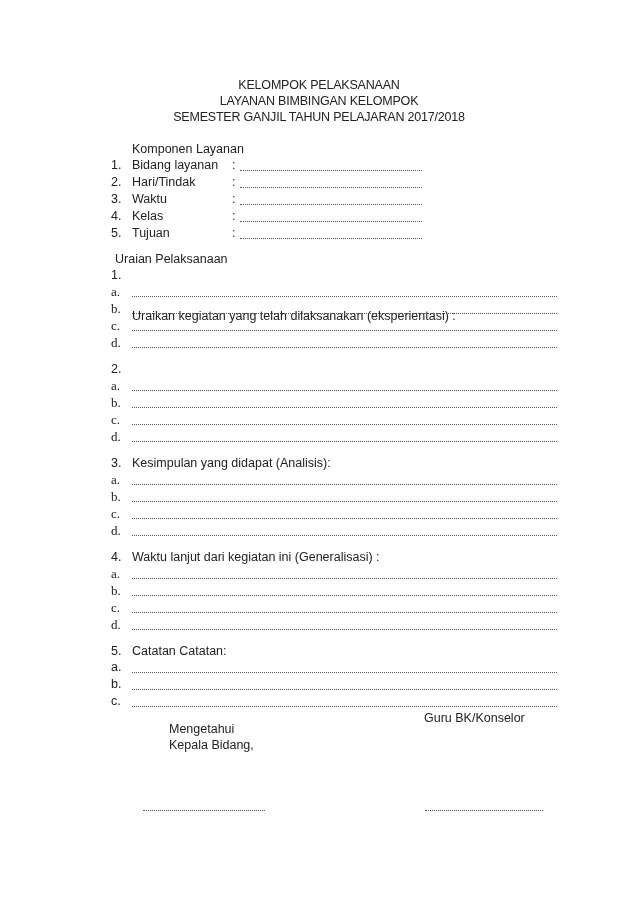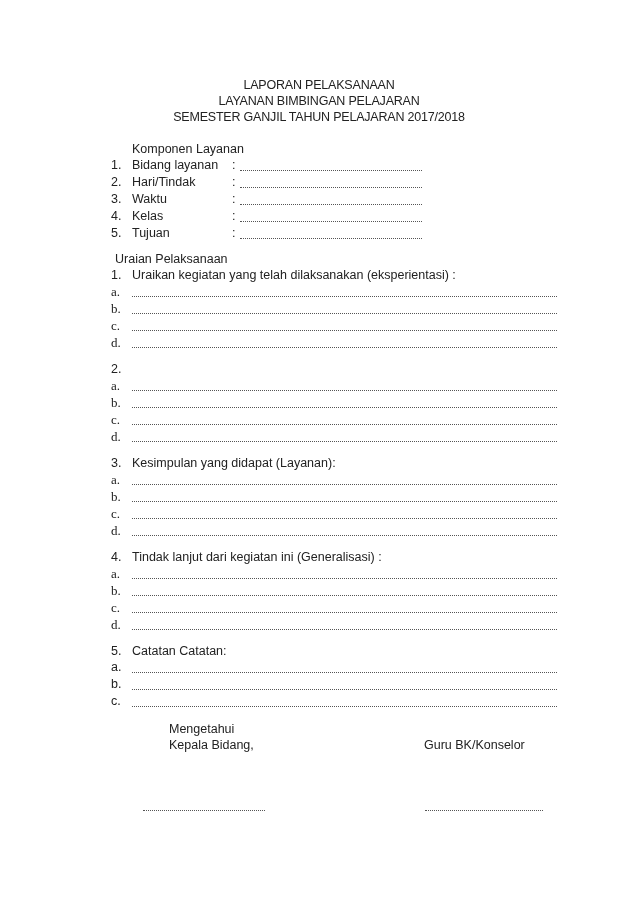--- a/index.html
+++ b/index.html
@@ -8,22 +8,22 @@
   .abs { position: absolute; white-space: nowrap; }
   .title { left: 0; width: 638px; text-align: center; font-size: 12.5px; letter-spacing: -0.2px; }
   .txt { font-size: 12.5px; }
   .serif { font-family: "Liberation Serif", serif; font-size: 13px; }
   .dots { position: absolute; height: 0; border-bottom: 1px dotted #555; }
   .row { position: absolute; left: 0; width: 638px; height: 17px; }
 </style>
 </head>
 <body>
 
-<div class="abs title" style="top:78px;">LAPORAN PELAKSANAAN</div>
-<div class="abs title" style="top:94px;">LAYANAN BIMBINGAN PELAJARAN</div>
+<div class="abs title" style="top:78px;">KELOMPOK PELAKSANAAN</div>
+<div class="abs title" style="top:94px;">LAYANAN BIMBINGAN KELOMPOK</div>
 <div class="abs title" style="top:110px;">SEMESTER GANJIL TAHUN PELAJARAN 2017/2018</div>
 
 <div class="abs txt" style="left:132px; top:142px;">Komponen Layanan</div>
 
 <div>
   <div class="row" style="top:158px;">
     <span class="abs txt" style="left:111px;">1.</span>
     <span class="abs txt" style="left:132px;">Bidang layanan</span>
     <span class="abs txt" style="left:232px;">:</span>
     <span class="dots" style="left:240px; width:182px; top:12px;"></span>
@@ -52,21 +52,21 @@
     <span class="abs txt" style="left:232px;">:</span>
     <span class="dots" style="left:240px; width:182px; top:12px;"></span>
   </div>
 </div>
 
 <div class="abs txt" style="left:115px; top:252px;">Uraian Pelaksanaan</div>
 
 <div>
   <div class="row" style="top:268px;">
     <span class="abs txt" style="left:111px;">1.</span>
-    <span class="abs txt" style="left:132px;">Uraikan kegiatan yang telah dilaksanakan (eksperientasi) :</span>
+    <span class="abs txt" style="left:132px;margin-top:41px;">Uraikan kegiatan yang telah dilaksanakan (eksperientasi) :</span>
   </div>
   <div class="row" style="top:284px;">
       <span class="abs serif" style="left:111px;">a.</span>
       <span class="dots" style="left:132px; width:425px; top:12px;"></span>
     </div>
   <div class="row" style="top:301px;">
       <span class="abs serif" style="left:111px;">b.</span>
       <span class="dots" style="left:132px; width:425px; top:12px;"></span>
     </div>
   <div class="row" style="top:318px;">
@@ -97,21 +97,21 @@
     </div>
   <div class="row" style="top:429px;">
       <span class="abs serif" style="left:111px;">d.</span>
       <span class="dots" style="left:132px; width:425px; top:12px;"></span>
     </div>
 </div>
 
 <div>
   <div class="row" style="top:456px;">
     <span class="abs txt" style="left:111px;">3.</span>
-    <span class="abs txt" style="left:132px;">Kesimpulan yang didapat (Layanan):</span>
+    <span class="abs txt" style="left:132px;">Kesimpulan yang didapat (Analisis):</span>
   </div>
   <div class="row" style="top:472px;">
       <span class="abs serif" style="left:111px;">a.</span>
       <span class="dots" style="left:132px; width:425px; top:12px;"></span>
     </div>
   <div class="row" style="top:489px;">
       <span class="abs serif" style="left:111px;">b.</span>
       <span class="dots" style="left:132px; width:425px; top:12px;"></span>
     </div>
   <div class="row" style="top:506px;">
@@ -120,21 +120,21 @@
     </div>
   <div class="row" style="top:523px;">
       <span class="abs serif" style="left:111px;">d.</span>
       <span class="dots" style="left:132px; width:425px; top:12px;"></span>
     </div>
 </div>
 
 <div>
   <div class="row" style="top:550px;">
     <span class="abs txt" style="left:111px;">4.</span>
-    <span class="abs txt" style="left:132px;">Tindak lanjut dari kegiatan ini (Generalisasi) :</span>
+    <span class="abs txt" style="left:132px;">Waktu lanjut dari kegiatan ini (Generalisasi) :</span>
   </div>
   <div class="row" style="top:566px;">
       <span class="abs serif" style="left:111px;">a.</span>
       <span class="dots" style="left:132px; width:425px; top:12px;"></span>
     </div>
   <div class="row" style="top:583px;">
       <span class="abs serif" style="left:111px;">b.</span>
       <span class="dots" style="left:132px; width:425px; top:12px;"></span>
     </div>
   <div class="row" style="top:600px;">
@@ -162,16 +162,16 @@
     </div>
   <div class="row" style="top:694px;">
       <span class="abs txt" style="left:111px;">c.</span>
       <span class="dots" style="left:132px; width:425px; top:12px;"></span>
     </div>
 </div>
 
 <div>
   <div class="abs txt" style="left:169px; top:722px;">Mengetahui</div>
   <div class="abs txt" style="left:169px; top:738px;">Kepala Bidang,</div>
-  <div class="abs txt" style="left:424px; top:738px;">Guru BK/Konselor</div>
+  <div class="abs txt" style="left:424px; top:711px;">Guru BK/Konselor</div>
   <span class="dots" style="left:143px; width:122px; top:810px;"></span>
   <span class="dots" style="left:425px; width:118px; top:810px;"></span>
 </div>
 
 </body></html>

